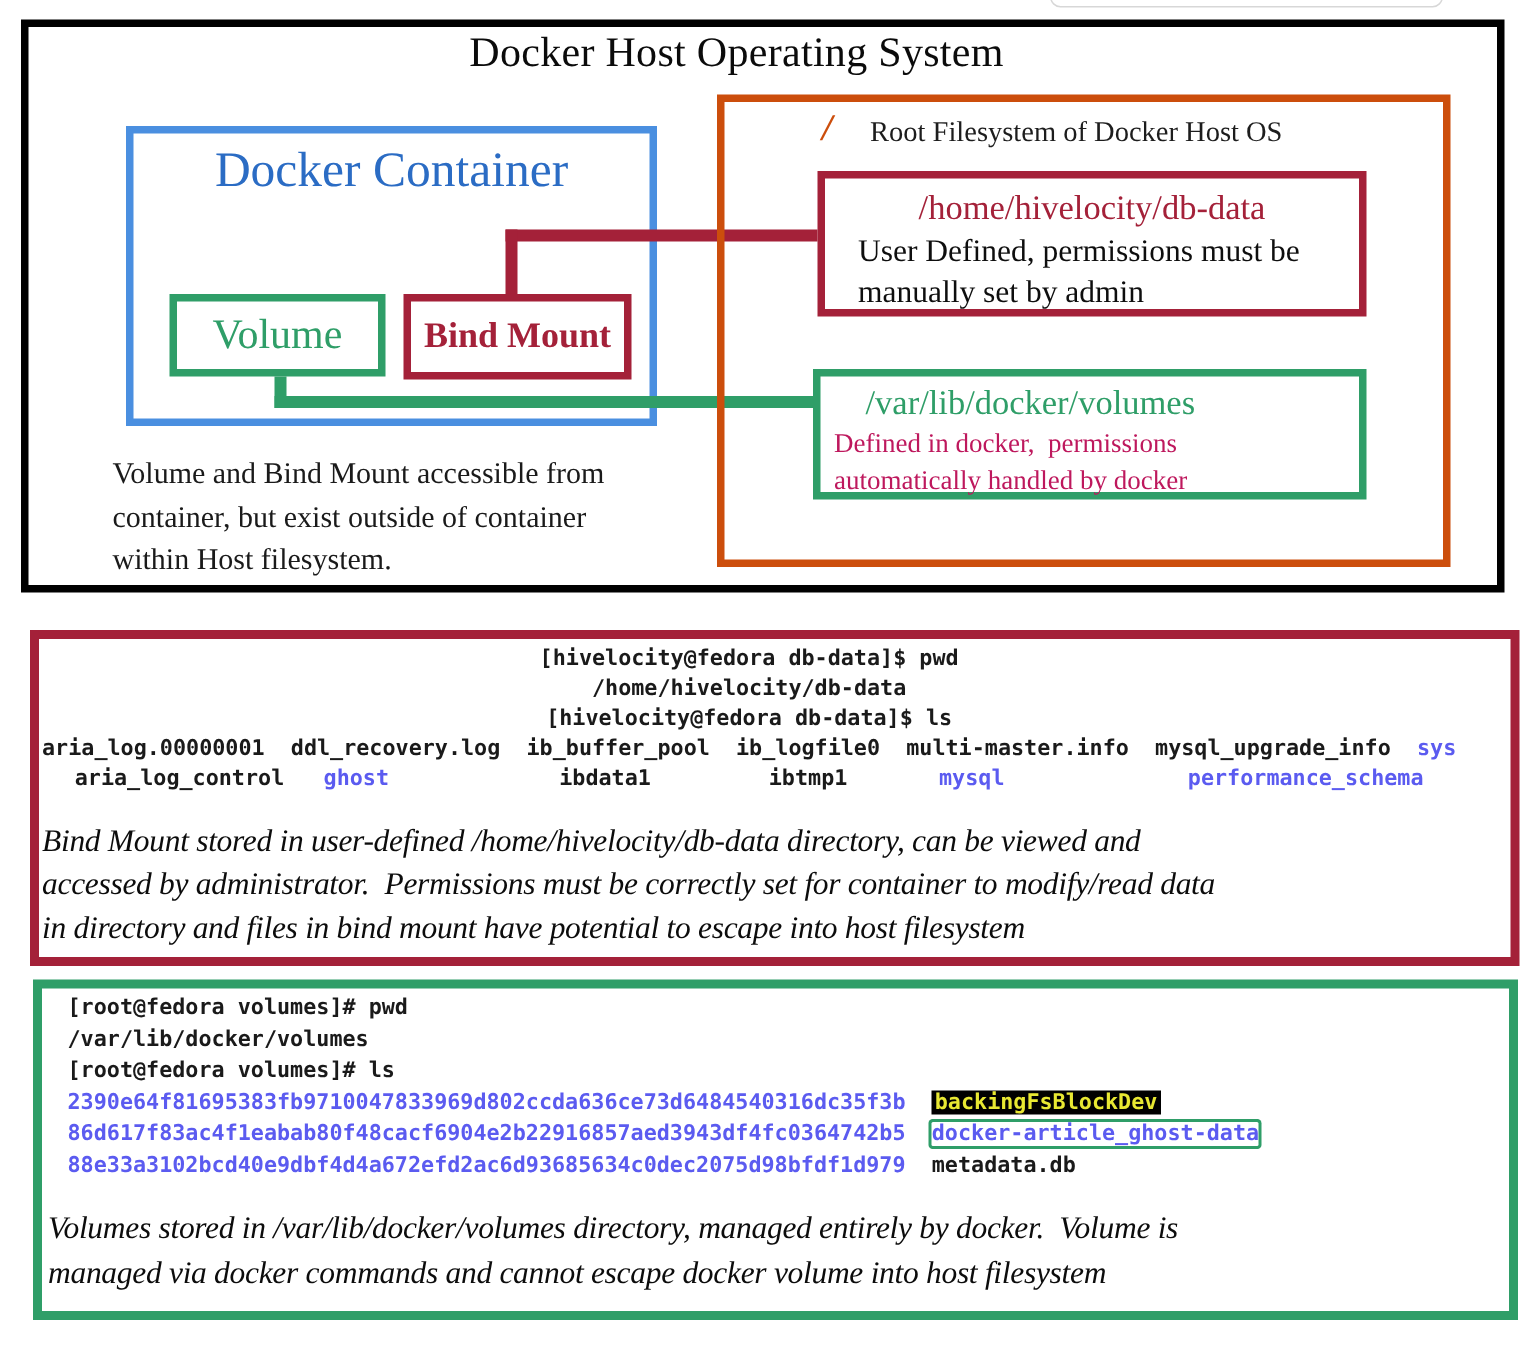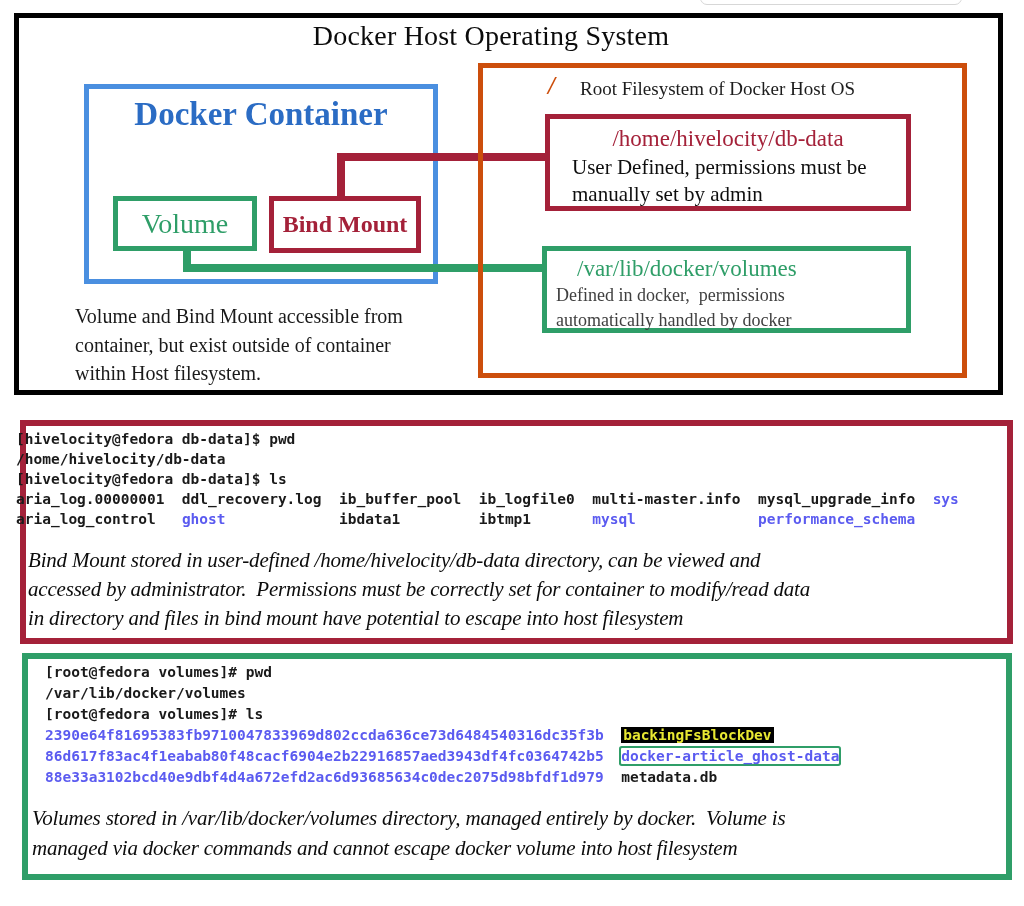--- a/index.html
+++ b/index.html
@@ -14,21 +14,21 @@
 
   
   .artifact {
     left:700px; top:-6px; width:262px; height:11px;
     border:1px solid #d7d7d7; border-radius:0 0 7px 7px;
   }
   .host-box { left:14px; top:13px; width:989px; height:382px; border:5px solid #000; background:#fff; }
   .host-title { left:14px; top:20px; width:954px; text-align:center; font-size:28px; color:#0b0b0b; letter-spacing:.2px; }
 
   .container-box { left:84px; top:84px; width:354px; height:200px; border:5px solid var(--blue-border,#4a8fe0); z-index:1; }
-  .container-title { left:84px; top:96px; width:354px; text-align:center; font-size:33px; color:var(--blue-text,#2b6cc4); z-index:1;font-weight:bold; }
+  .container-title { left:84px; top:96px; width:354px; text-align:center; font-size:33px; color:var(--blue-text,#2b6cc4); z-index:1; }
 
   .volume-box { left:113px; top:196px; width:144px; height:55px; border:5px solid var(--green,#2f9e68); background:#fff; z-index:3;
     display:flex; align-items:center; justify-content:center; }
   .volume-label { font-size:28px; color:var(--green,#2f9e68); }
   .bind-box { left:269px; top:196px; width:152px; height:57px; border:5px solid var(--crimson,#a42139); background:#fff; z-index:3;
     display:flex; align-items:center; justify-content:center; }
   .bind-label { font-size:24px; font-weight:bold; color:var(--crimson,#a42139); }
 
   .conn { z-index:2; }
   .red-conn-h   { left:337px; top:153px; width:213px; height:8px; background:var(--crimson,#a42139); }
@@ -39,31 +39,31 @@
   .rootfs-box { left:478px; top:63px; width:489px; height:315px; border:5px solid var(--orange,#cc4e0c); background:transparent; z-index:4; }
   .rootfs-slash { left:548px; top:72px; font-size:25px; font-weight:bold; font-style:italic; color:var(--orange,#cc4e0c); z-index:5; }
   .rootfs-label { left:580px; top:78px; font-size:19px; color:#1d1d1d; z-index:5; }
 
   .path-box { background:#fff; z-index:5; }
   .red-path { left:545px; top:114px; width:366px; height:97px; border:5px solid var(--crimson,#a42139); }
   .red-path-title { margin-top:7px; text-align:center; font-size:23px; color:var(--crimson,#a42139); }
   .red-path-desc { margin:2px 0 0 22px; font-size:21px; line-height:27px; color:#0e0e0e; white-space:pre-wrap; }
   .green-path { left:542px; top:246px; width:369px; height:87px; border:5px solid var(--green,#2f9e68); }
   .green-path-title { margin:5px 0 0 30px; font-size:23px; color:var(--green,#2f9e68); }
-  .green-path-desc { margin:1px 0 0 9px; font-size:18px; line-height:25px; color:#404040; white-space:pre-wrap; }
+  .green-path-desc { margin:1px 0 0 9px; font-size:18px; line-height:25px; color:#be185d; white-space:pre-wrap; }
 
   .host-caption { left:75px; top:302px; width:420px; font-size:20px; font-weight:normal; line-height:28.5px; color:#1a1a1a; white-space:pre-wrap; z-index:1; }
 
   
   .panel { background:#fff; }
   .red-panel   { left:20px; top:420px; width:993px; height:224px; border:6px solid var(--crimson,#a42139); }
   .green-panel { left:22px; top:653px; width:990px; height:227px; border:6px solid var(--green,#2f9e68); }
 
   .terminal { font-family:"DejaVu Sans Mono", monospace; font-size:14.5px; font-weight:bold; white-space:pre; }
-  .red-terminal   { left:16px; top:429px; line-height:20px; }
+  .red-terminal   { left:28px; top:429px; line-height:20px;text-align:center; }
   .green-terminal { left:45px; top:662px; line-height:21px; }
 
   .seg-plain  { color:#1a1a1a; }
   .seg-dir    { color:var(--terminal-blue,#5b5bf0); }
   .seg-hl     { color:var(--highlight-yellow,#e8e832); background:var(--black,#000); padding:0 2px; }
   .seg-dirbox { color:var(--terminal-blue,#5b5bf0); box-shadow:0 0 0 2px var(--green,#2f9e68); border-radius:1px; }
 
   .panel-caption { font-size:21px; line-height:29px; color:#0c0c0c; white-space:pre-wrap; letter-spacing:-0.2px;font-style:italic; }
   .red-caption   { left:28px; top:546px; width:970px; }
   .green-caption { left:32px; top:803px; width:965px; line-height:30px; }

